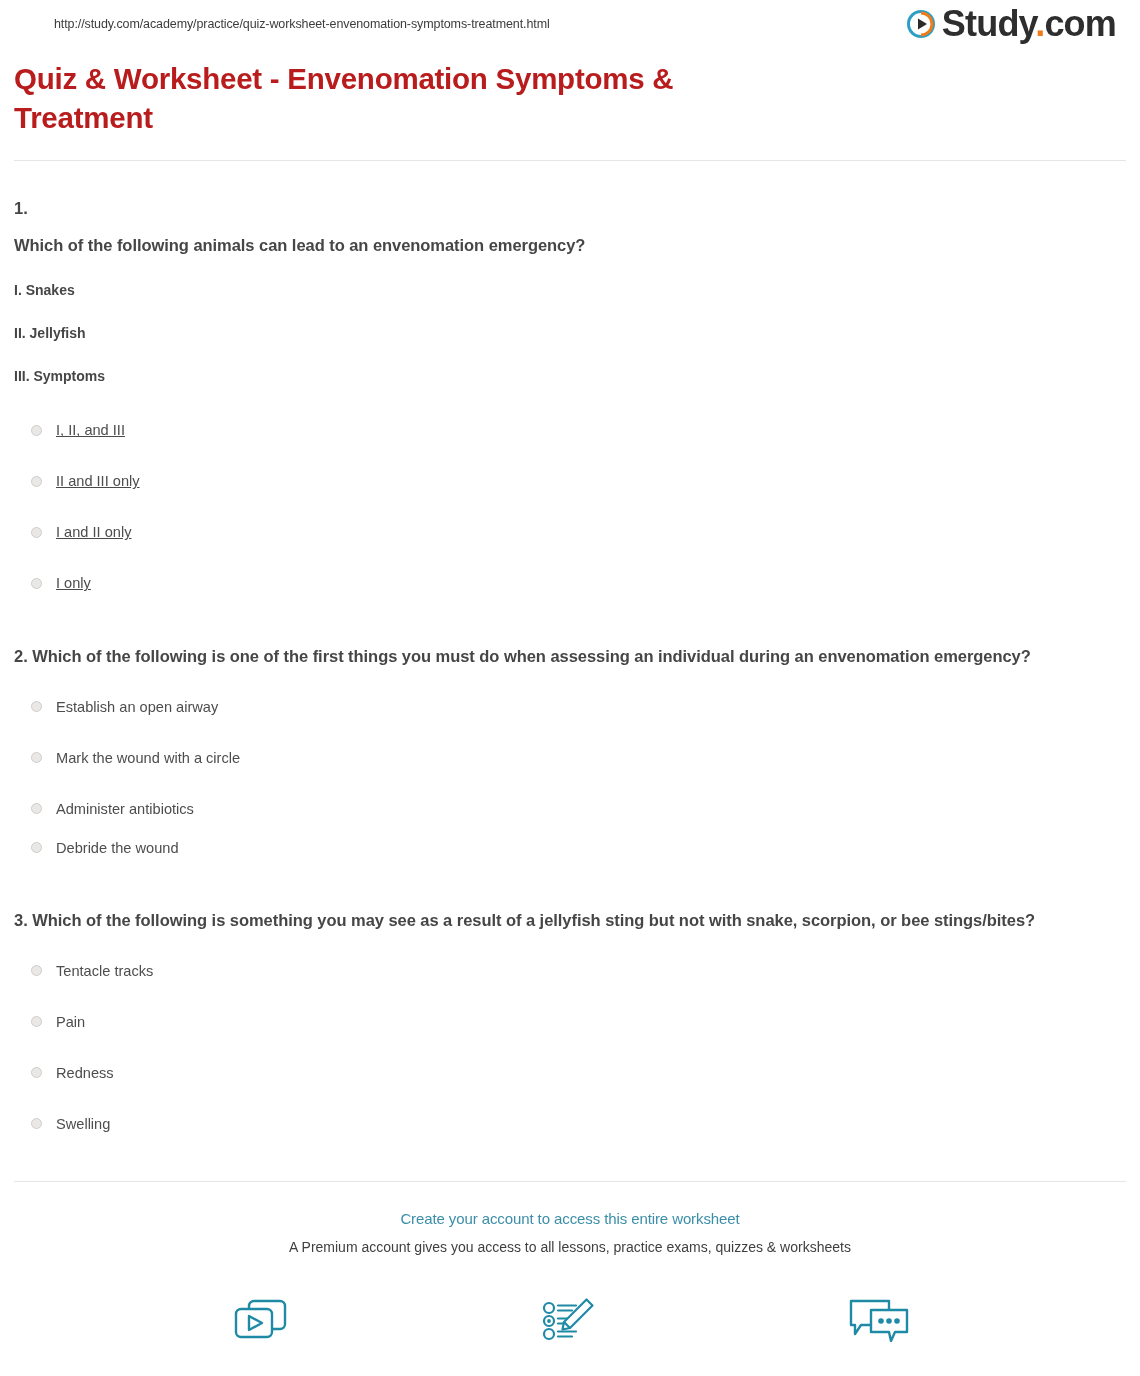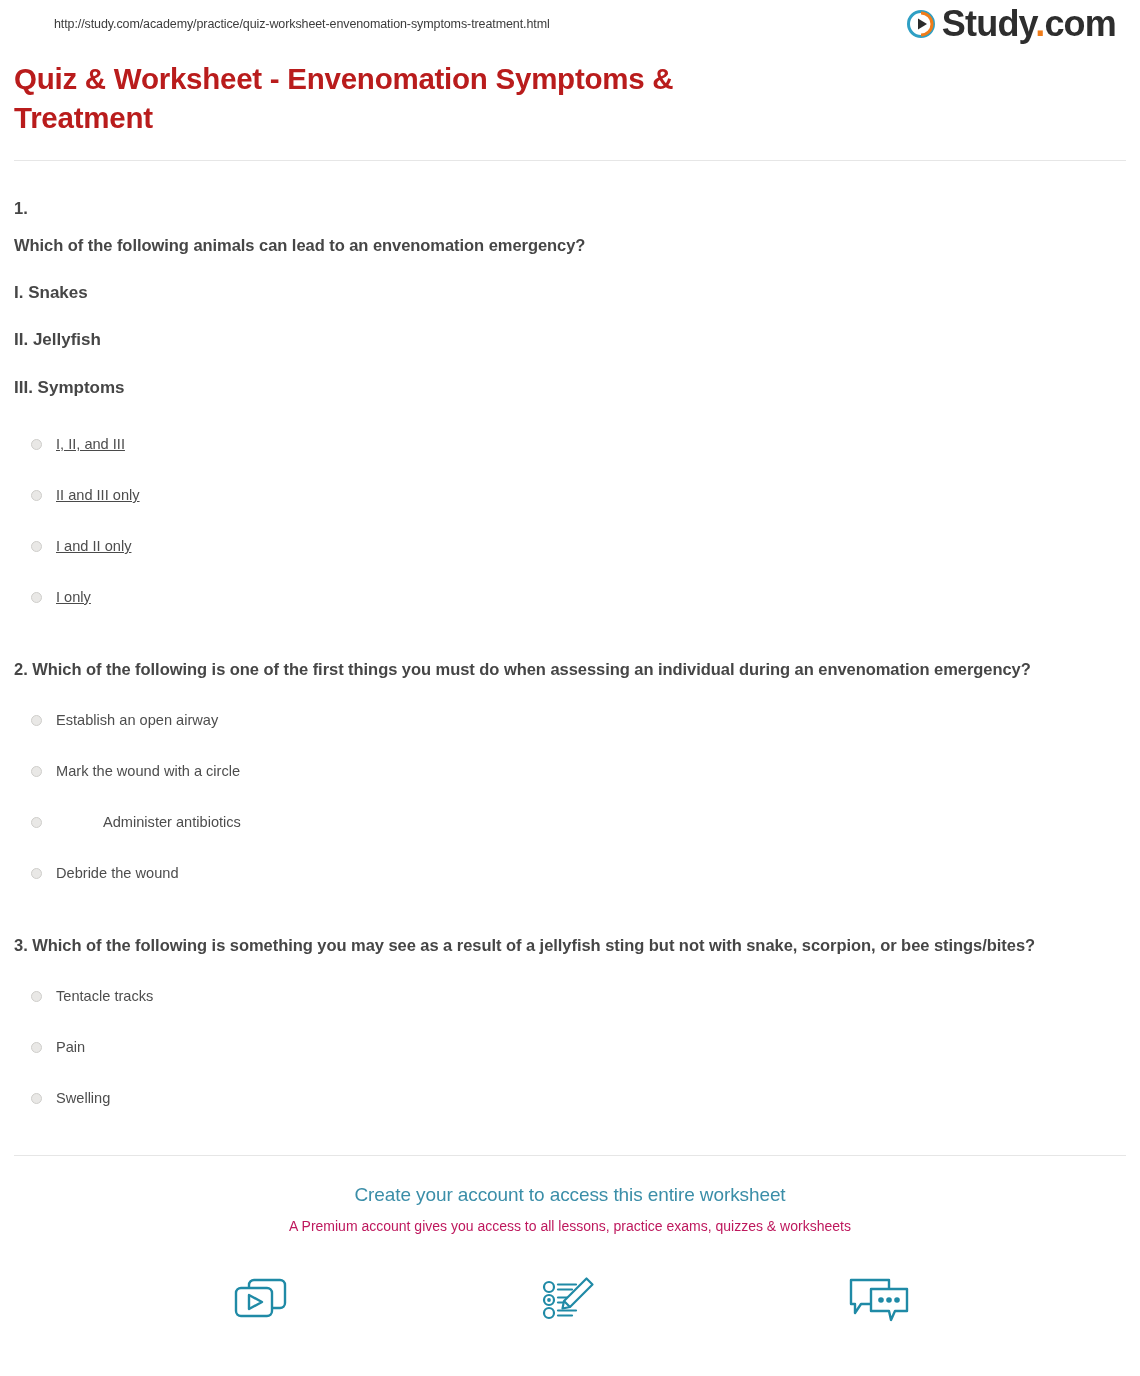--- a/index.html
+++ b/index.html
@@ -83,21 +83,21 @@
     line-height: 1.5;
   }
   .q-text {
     font-size: 16.5px;
     font-weight: 700;
     color: #464646;
     line-height: 1.52;
     letter-spacing: -0.05px;
   }
   .roman {
-    font-size: 17px;
+    font-size: 14px;
     font-weight: 700;
     color: #464646;
     line-height: 1.5;
     margin-top: 22px;
   }
 
   .options {
     list-style: none;
     margin: 0;
     padding: 0;
@@ -122,29 +122,29 @@
     color: #4d4d4d;
     font-weight: 400;
     line-height: 1.4;
   }
 
   
   .cta {
     text-align: center;
   }
   .cta-title {
-    font-size: 19px;
+    font-size: 15px;
     color: #3b8ea8;
     font-weight: 400;
     letter-spacing: -0.1px;
     text-align: center;
   }
   .cta-sub {
     font-size: 14px;
-    color: #be185d;
+    color: #404040;
     font-weight: 400;
     margin-top: 12px;
   }
   .features {
     display: flex;
     justify-content: center;
     gap: 135px;
     margin-top: 38px;
   }
   .feature {
@@ -211,41 +211,45 @@
     <div class="q-text">2. Which of the following is one of the first things you must do when assessing an individual during an envenomation emergency?</div>
     <ul class="options" style="margin-top:27px;">
       <li class="option" style="margin-bottom:29px;">
         <span class="radio"></span>
         <span class="option-label">Establish an open airway</span>
       </li>
       <li class="option" style="margin-bottom:29px;">
         <span class="radio"></span>
         <span class="option-label">Mark the wound with a circle</span>
       </li>
-      <li class="option" style="margin-bottom:29px;gap:47px;">
+      <li class="option" style="margin-bottom:17px;">
         <span class="radio"></span>
         <span class="option-label">Administer antibiotics</span>
       </li>
       <li class="option">
         <span class="radio"></span>
         <span class="option-label">Debride the wound</span>
       </li>
     </ul>
   </div>
 
   <div class="q-block" style="margin-top:49px;">
     <div class="q-text">3. Which of the following is something you may see as a result of a jellyfish sting but not with snake, scorpion, or bee stings/bites?</div>
     <ul class="options" style="margin-top:27px;">
       <li class="option" style="margin-bottom:29px;">
         <span class="radio"></span>
         <span class="option-label">Tentacle tracks</span>
       </li>
       <li class="option" style="margin-bottom:29px;">
         <span class="radio"></span>
         <span class="option-label">Pain</span>
+      </li>
+      <li class="option" style="margin-bottom:29px;">
+        <span class="radio"></span>
+        <span class="option-label">Redness</span>
       </li>
       <li class="option">
         <span class="radio"></span>
         <span class="option-label">Swelling</span>
       </li>
     </ul>
   </div>
 
   <div class="rule" style="margin-top:46px;"></div>
 

